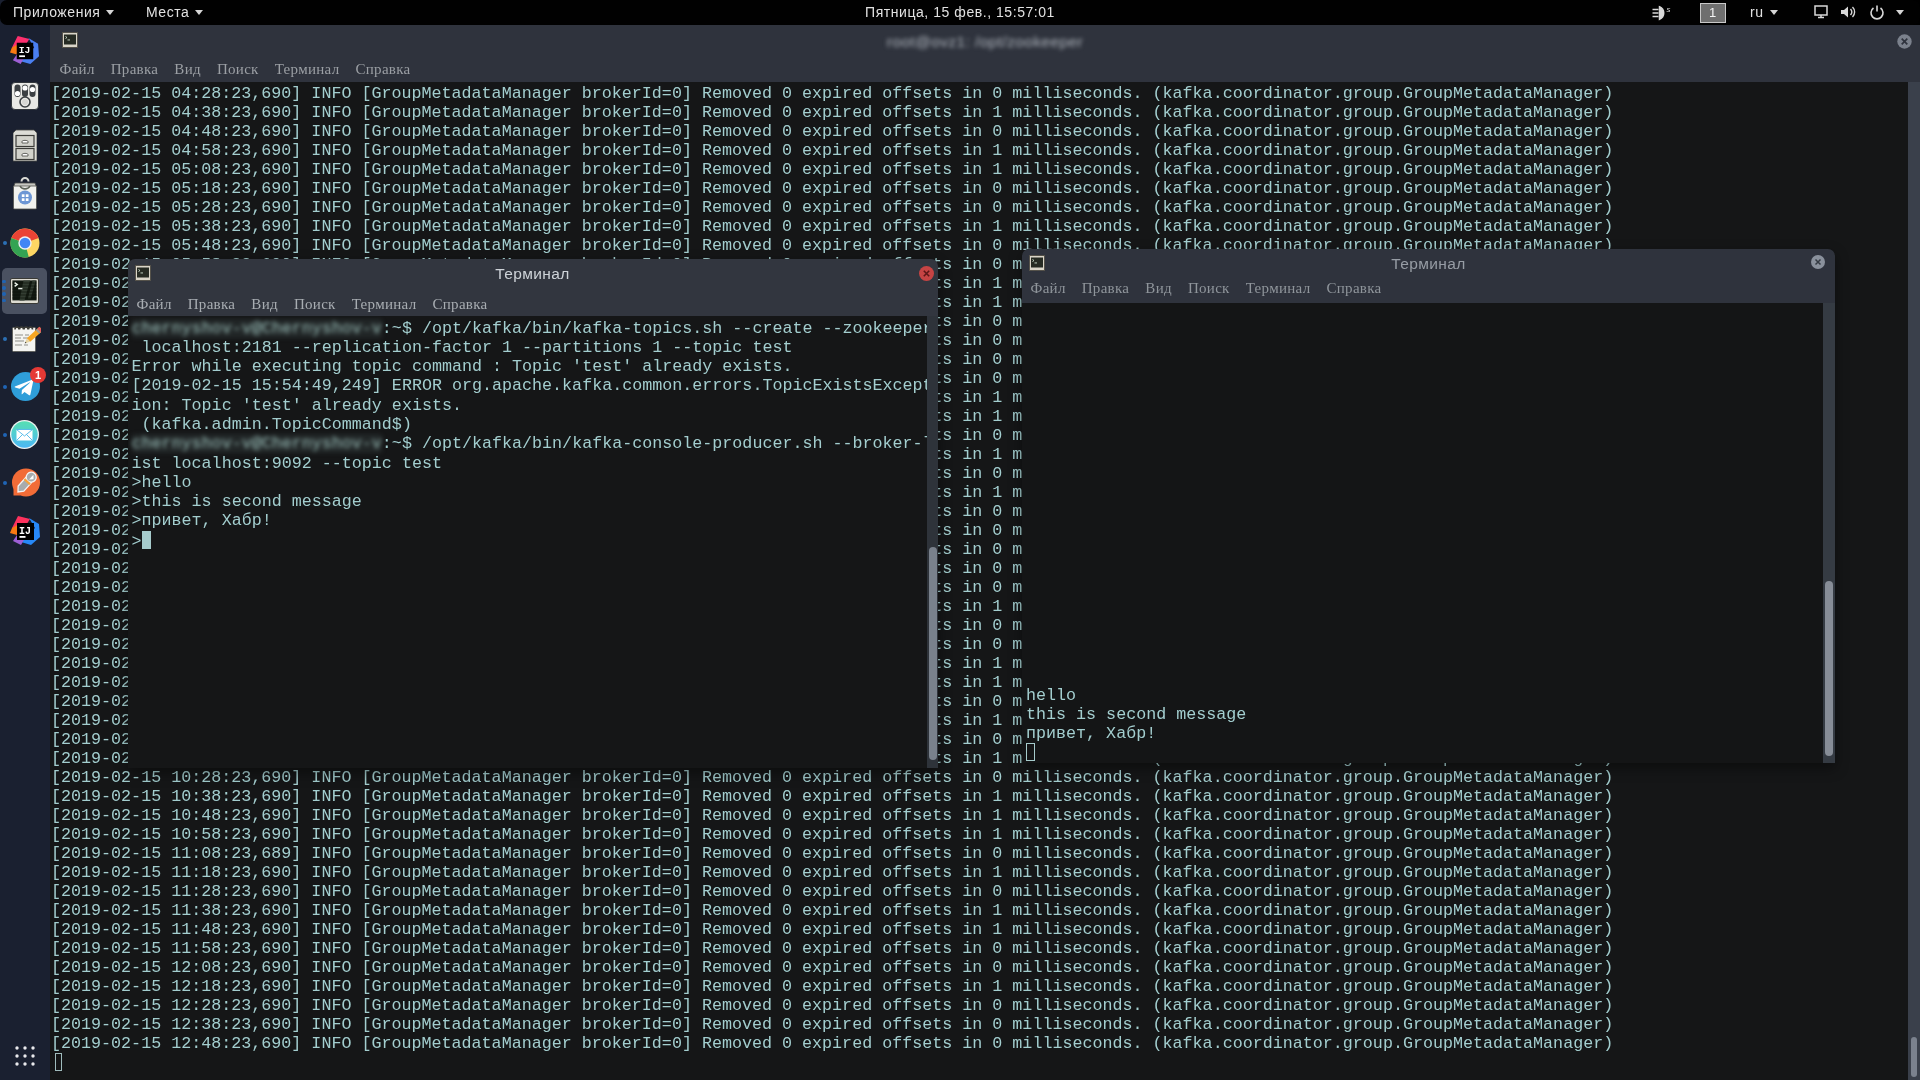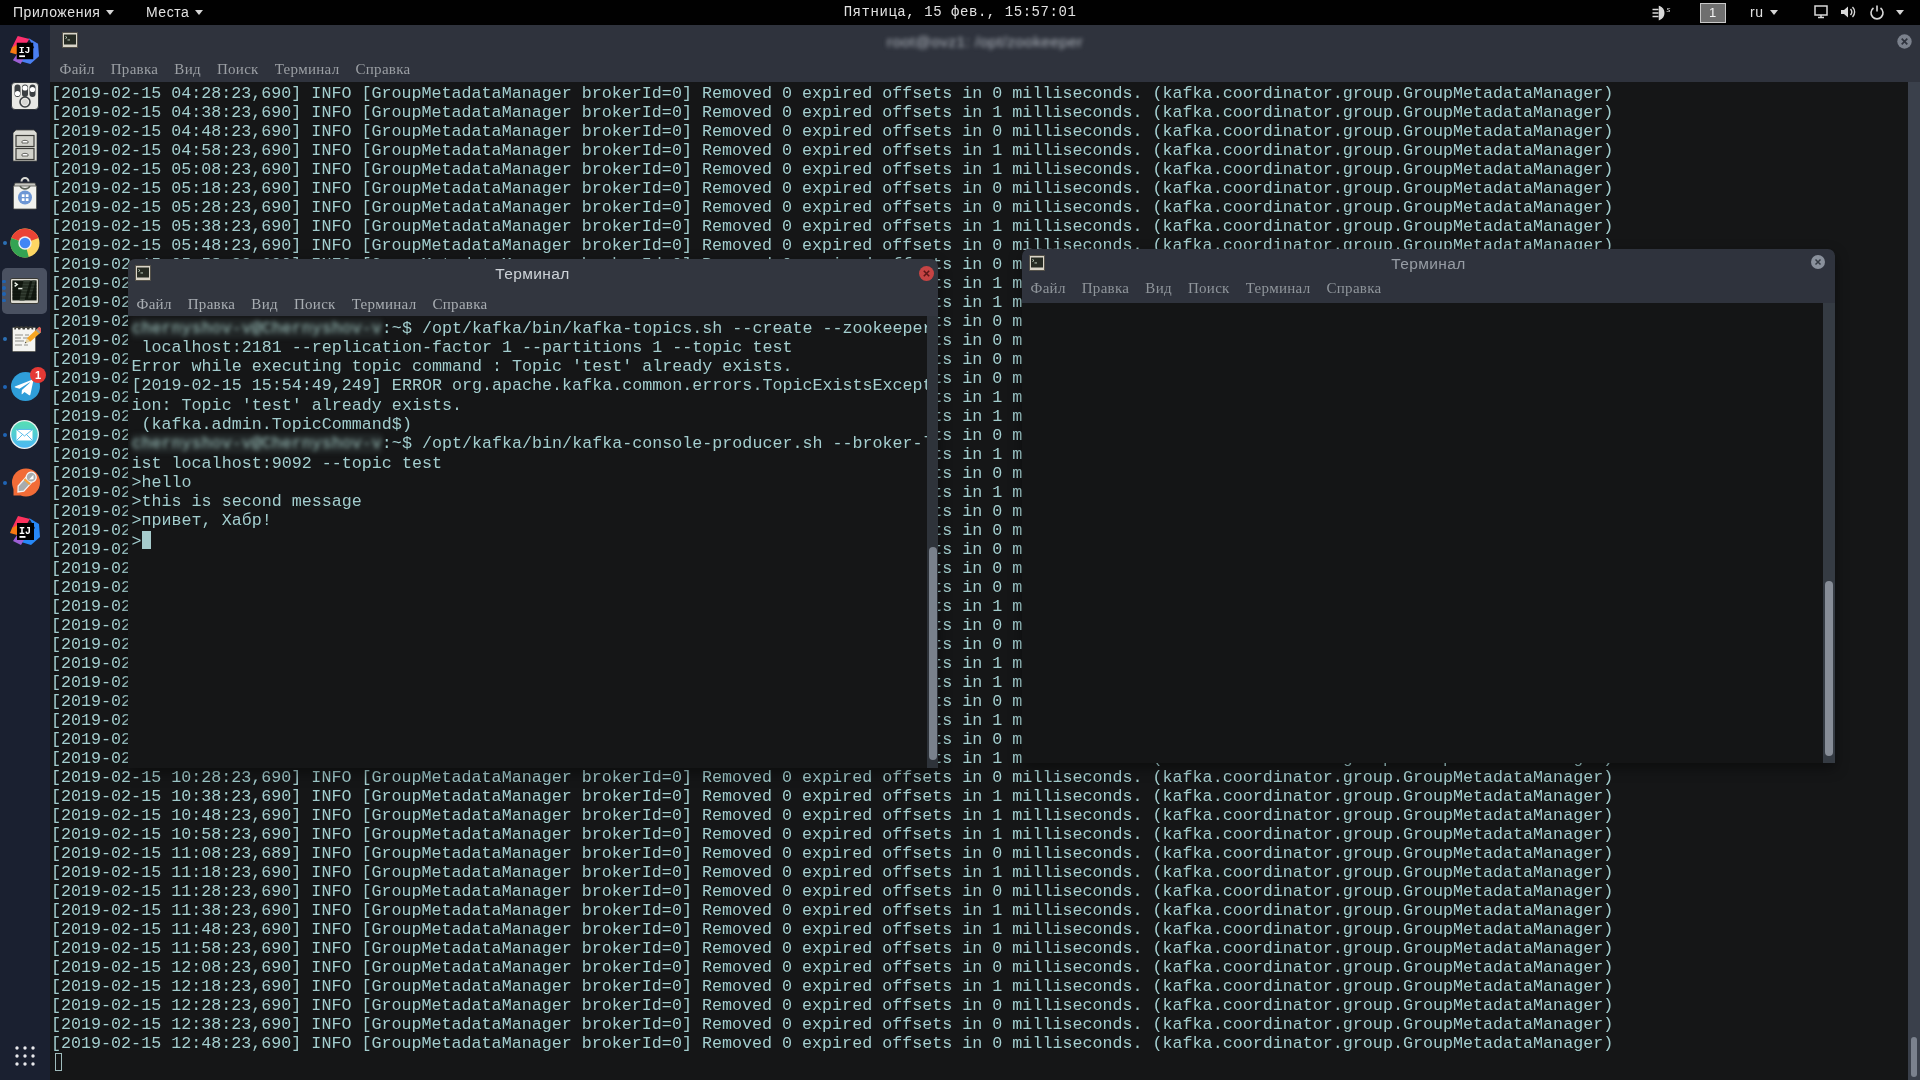--- a/index.html
+++ b/index.html
@@ -1,18 +1,18 @@
 <!DOCTYPE html>
 <html><head><meta charset="utf-8">
 <style>
   * { margin:0; padding:0; box-sizing:border-box; }
   html,body { width:1920px; height:1080px; overflow:hidden; background:#000; }
   
   #topbar { position:absolute; left:0; top:0; width:1920px; height:25px; background:#010101; z-index:50;
-            font-family:"Liberation Sans", sans-serif; color:#e2e2e2; font-size:14px; letter-spacing:0.55px; }
+            font-family:"Liberation Sans", sans-serif; color:#e2e2e2; font-size:14px; letter-spacing:0.55px;border-radius:7px; }
   .tb { position:absolute; top:3.5px; }
   .caret { display:inline-block; width:0; height:0; border-left:4.5px solid transparent; border-right:4.5px solid transparent; border-top:5px solid #d6d6d6; vertical-align:2px; margin-left:6px; }
   
   #dock { position:absolute; left:0; top:0; width:50px; height:1080px; background:#1a2030; z-index:40; }
   .dot { position:absolute; border-radius:50%; background:#1f64b4; }
   
   .termtext { font-family:"Liberation Mono", monospace; font-size:16.7px; line-height:19px; color:#a3cecf; white-space:pre; }
   #bigterm { position:absolute; left:50px; top:25px; width:1870px; height:1055px; background:#151617; }
   #bigcur { display:inline-block; width:7px; height:17.5px; border:1.3px solid #9fbbbc; vertical-align:-3.5px; margin-left:3.5px; }
   #bigterm .hdr { position:absolute; left:0; top:0; width:100%; height:57px; background:#2f333d; }
@@ -109,20 +109,24 @@
      <rect x="5.5" y="7.5" width="2.5" height="0.9" fill="#cfe0cf"></rect>
   </svg>
   <div class="wtitle" style="top:5.5px; color:#979da5;">Терминал</div>
   <svg style="position:absolute;right:10px;top:6px" width="14" height="14" viewBox="0 0 14 14">
     <circle cx="7" cy="7" r="7" fill="#8a919c"></circle>
     <path d="M4.5 4.5l5 5M9.5 4.5l-5 5" stroke="#343a42" stroke-width="1.5"></path>
   </svg>
   <div class="menu" style="left:8.5px; top:31px; color:#8f959b;">
     <span>Файл</span><span>Правка</span><span>Вид</span><span>Поиск</span><span>Терминал</span><span>Справка</span>
   </div>
+  <div class="termtext" style="position:absolute; left:4px; top:437px; line-height:19.15px;">hello
+this is second message
+привет, Хабр!
+<span style="display:inline-block;width:9px;height:18px;border:1.2px solid #a6cbcc;vertical-align:-3px;"></span></div>
   <div class="scroll-track" style="left:801px; top:54px; width:12px; height:460px; background:#353b43;"></div>
   <div class="scroll-thumb" style="left:803px; top:332px; width:8px; height:175px; background:#878d97;"></div>
 </div>
 
 <div class="win" id="lwin" style="left:127.5px; top:259px; width:810px; height:509px; background:#151617;">
   <div class="tbar" style="height:29px; background:#32363f;"></div>
   <div style="position:absolute; left:0; top:29px; width:100%; height:28px; background:#32363f;"></div>
   <svg style="position:absolute;left:7px;top:6px" width="16" height="16" viewBox="0 0 16 16">
      <rect x="0.5" y="0.5" width="15" height="15" fill="#d9d5c8" stroke="#55524a"></rect>
      <rect x="2" y="2.5" width="12" height="10" fill="#262b23"></rect>
@@ -149,21 +153,21 @@
 &gt;this is second message
 &gt;привет, Хабр!
 &gt;<span style="display:inline-block;width:9.5px;height:18px;background:#a6cbcc;vertical-align:-3px;"></span></div>
   <div class="scroll-track" style="left:799px; top:57px; width:11px; height:452px; background:#2e333a;"></div>
   <div class="scroll-thumb" style="left:801px; top:288px; width:8px; height:213px; background:#79818c;"></div>
 </div>
 
 <div id="topbar">
   <span class="tb" style="left:13px;">Приложения<span class="caret"></span></span>
   <span class="tb" style="left:146px;">Места<span class="caret"></span></span>
-  <span class="tb" style="left:960px; transform:translateX(-50%); display:inline-block;font-family:Liberation Mono, monospace;">Пятница, 15 фев., 15:57:01</span>
+  <span class="tb" style="left:960px; transform:translateX(-50%); display:inline-block;">Пятница, 15 фев., 15:57:01</span>
   <svg class="tb" style="left:1652px; top:5px;" width="20" height="16" viewBox="0 0 20 16">
     <g stroke="#d8d8d8" stroke-width="1.5" fill="none">
       <path d="M0.5 4.5h6M0.5 8h6M0.5 11.5h6"></path>
       <path d="M7.5 1.8a6.8 6.8 0 0 1 0 12.6z" fill="#d8d8d8"></path>
     </g>
     <text x="14.5" y="7" font-size="8" fill="#d8d8d8" font-family="Liberation Sans" font-style="italic">s</text>
   </svg>
   <div class="tb" style="left:1700px; top:2.5px; width:26px; height:20px; background:#6f6f6f; border:1px solid #c9c9c9; text-align:center; font-size:13px; line-height:18px; color:#f3f3f3;">1</div>
   <span class="tb" style="left:1750px;text-align:right;">ru<span class="caret"></span></span>
   <svg class="tb" style="left:1813px; top:4px;" width="16" height="16" viewBox="0 0 16 16" fill="none" stroke="#d8d8d8">

